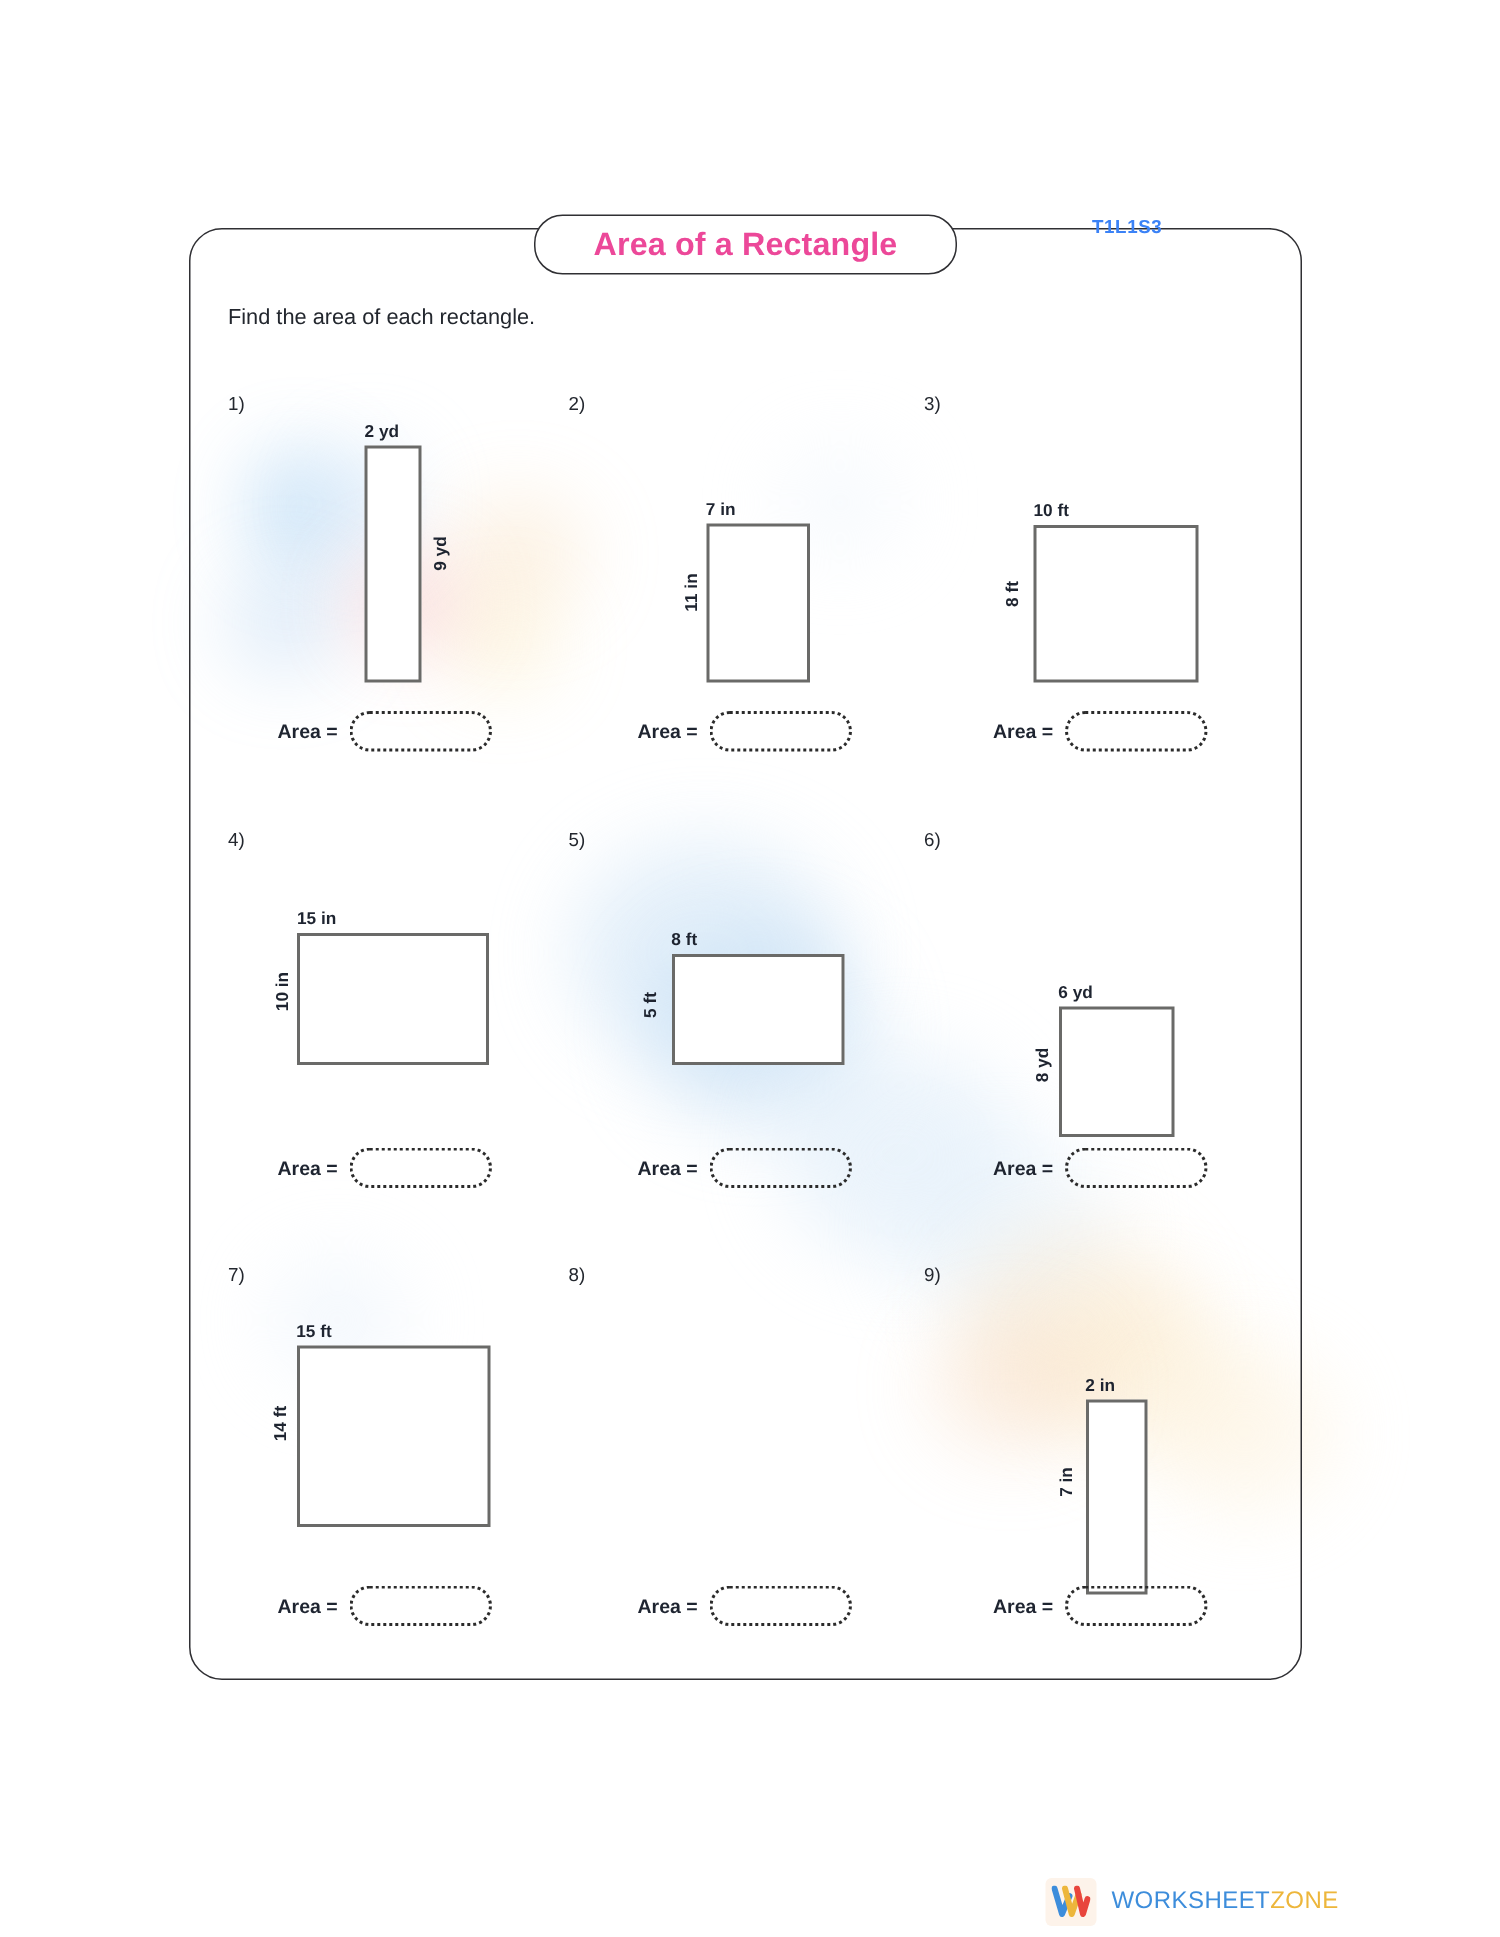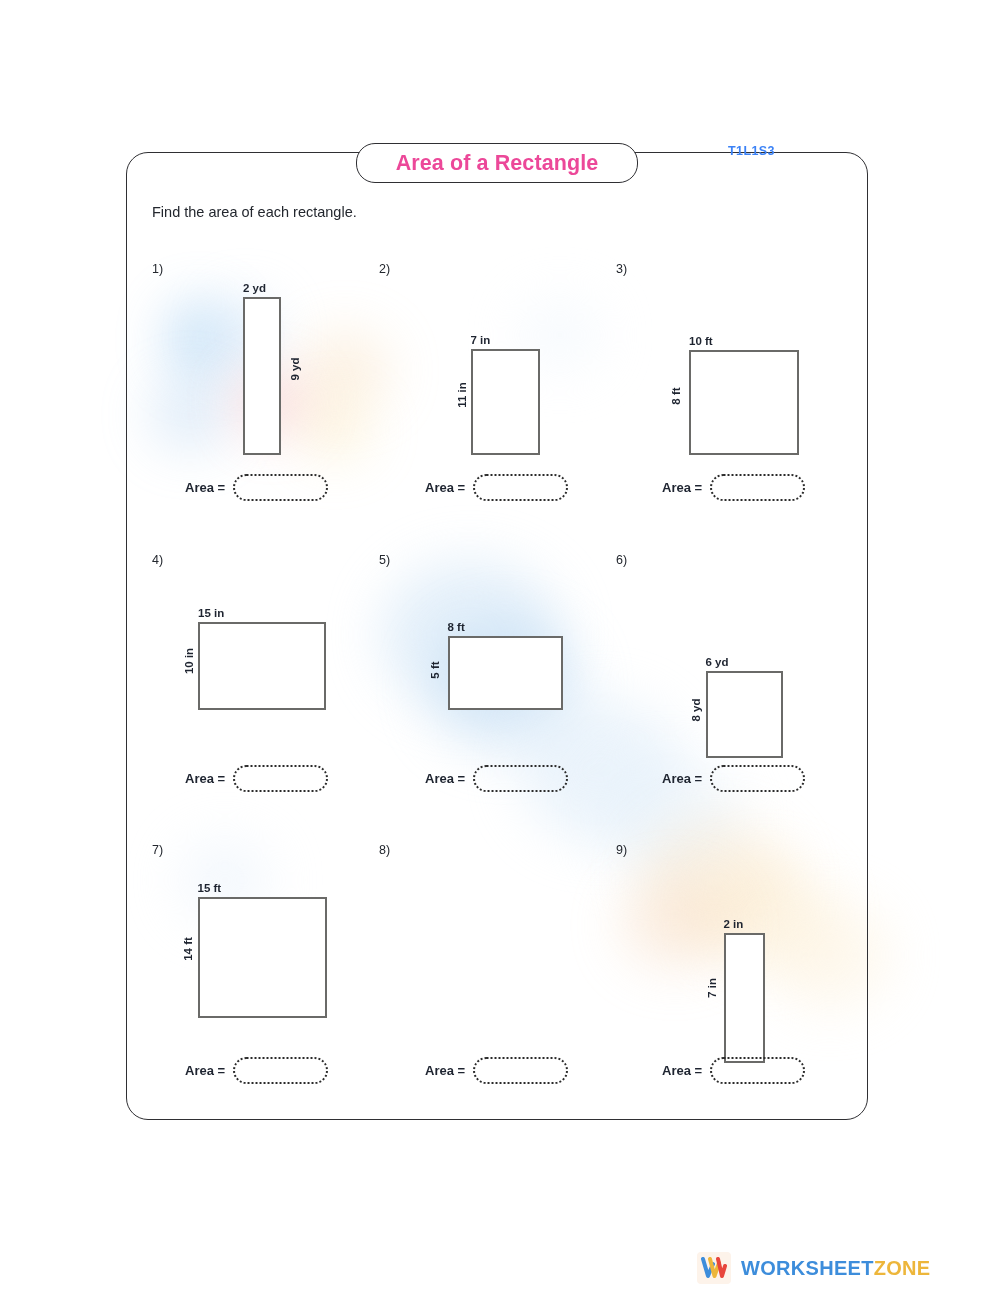--- a/index.html
+++ b/index.html
@@ -175,22 +175,22 @@
   #logo-mark {
     width: 34px;
     height: 32px;
     background: #fdf3ea;
     border-radius: 4px;
     display: flex;
     align-items: center;
     justify-content: center;
   }
   #logo-text {
-    font-size: 20px;
-    font-weight: bold;
+    font-size: 16px;
+    font-weight: normal;
     letter-spacing: 0.3px;
     white-space: nowrap;
   }
   #logo-text .part-a { color: #3d8ddb; }
   #logo-text .part-b { color: #edb63b; }
 </style>
 </head>
 <body>
 
 <div id="watermarks">

